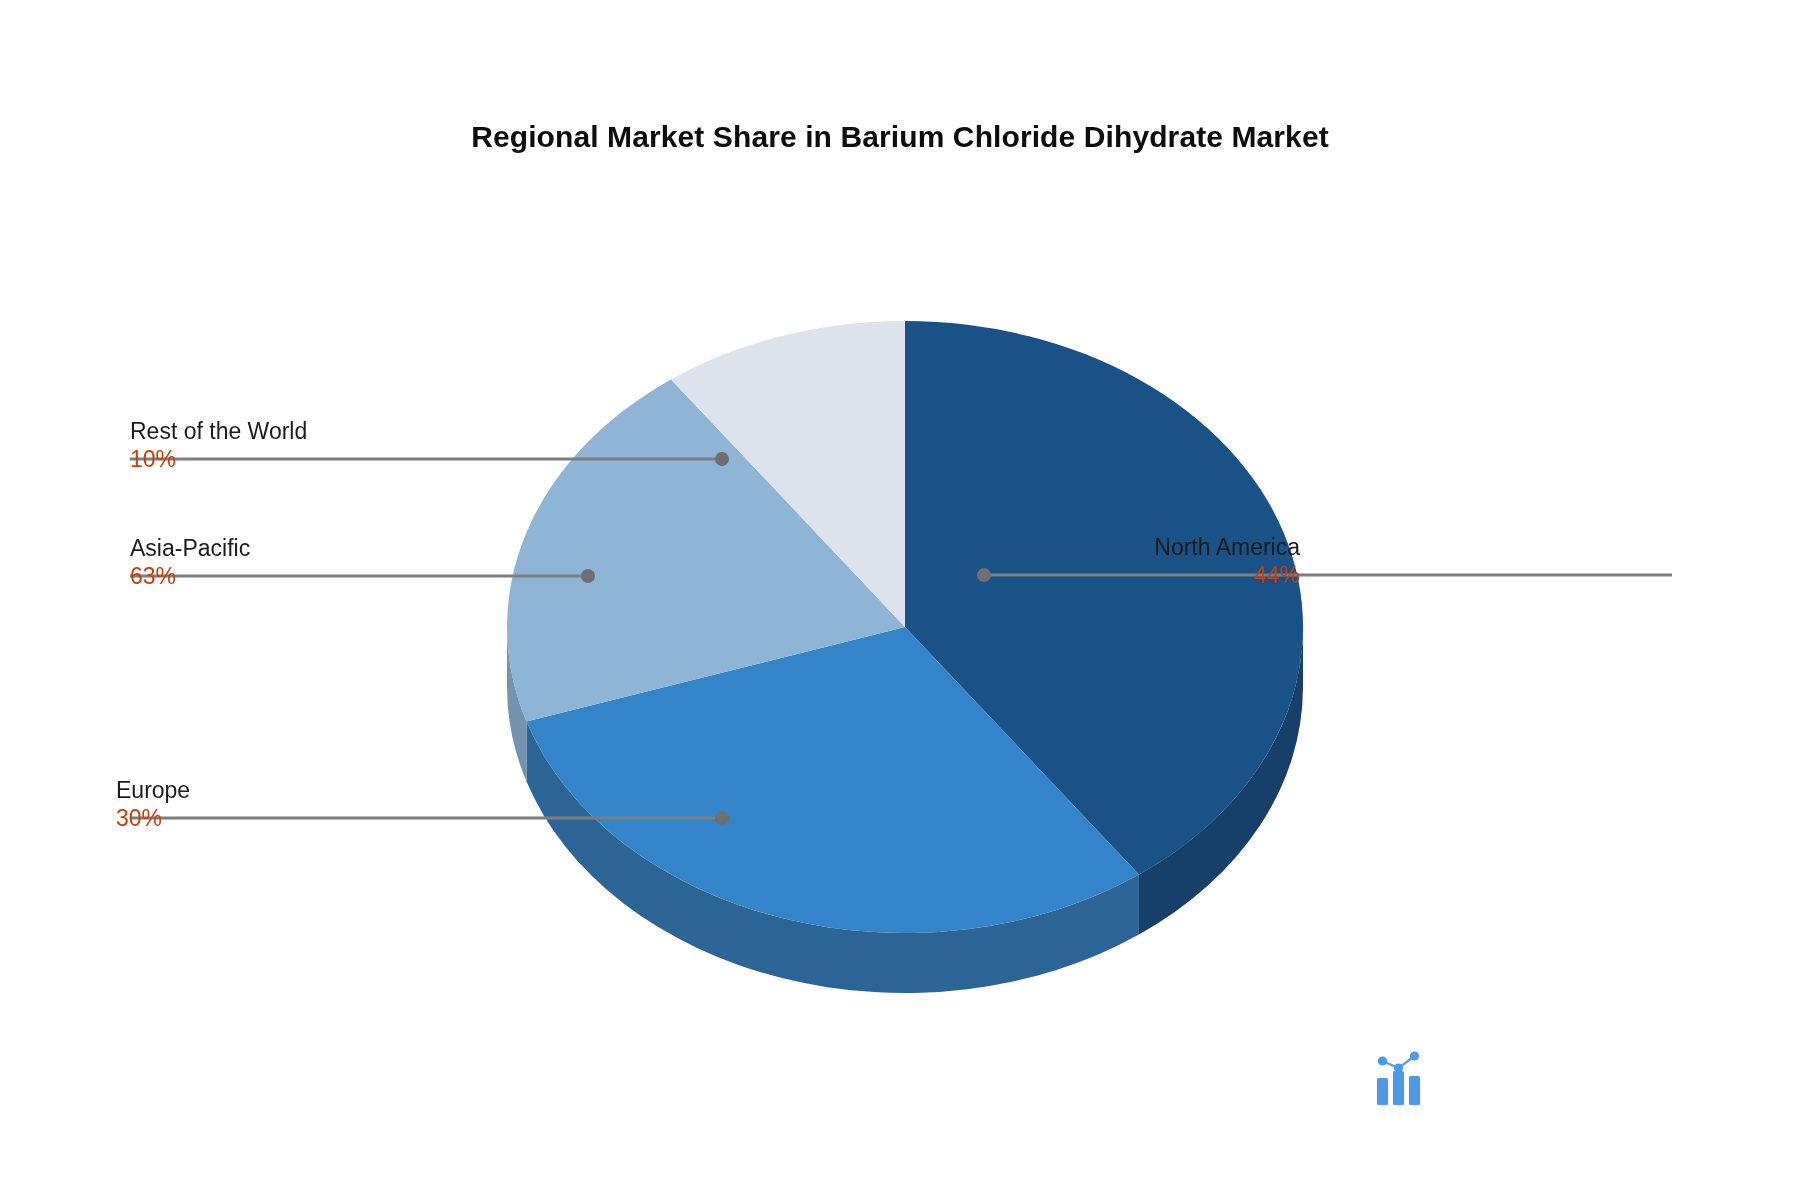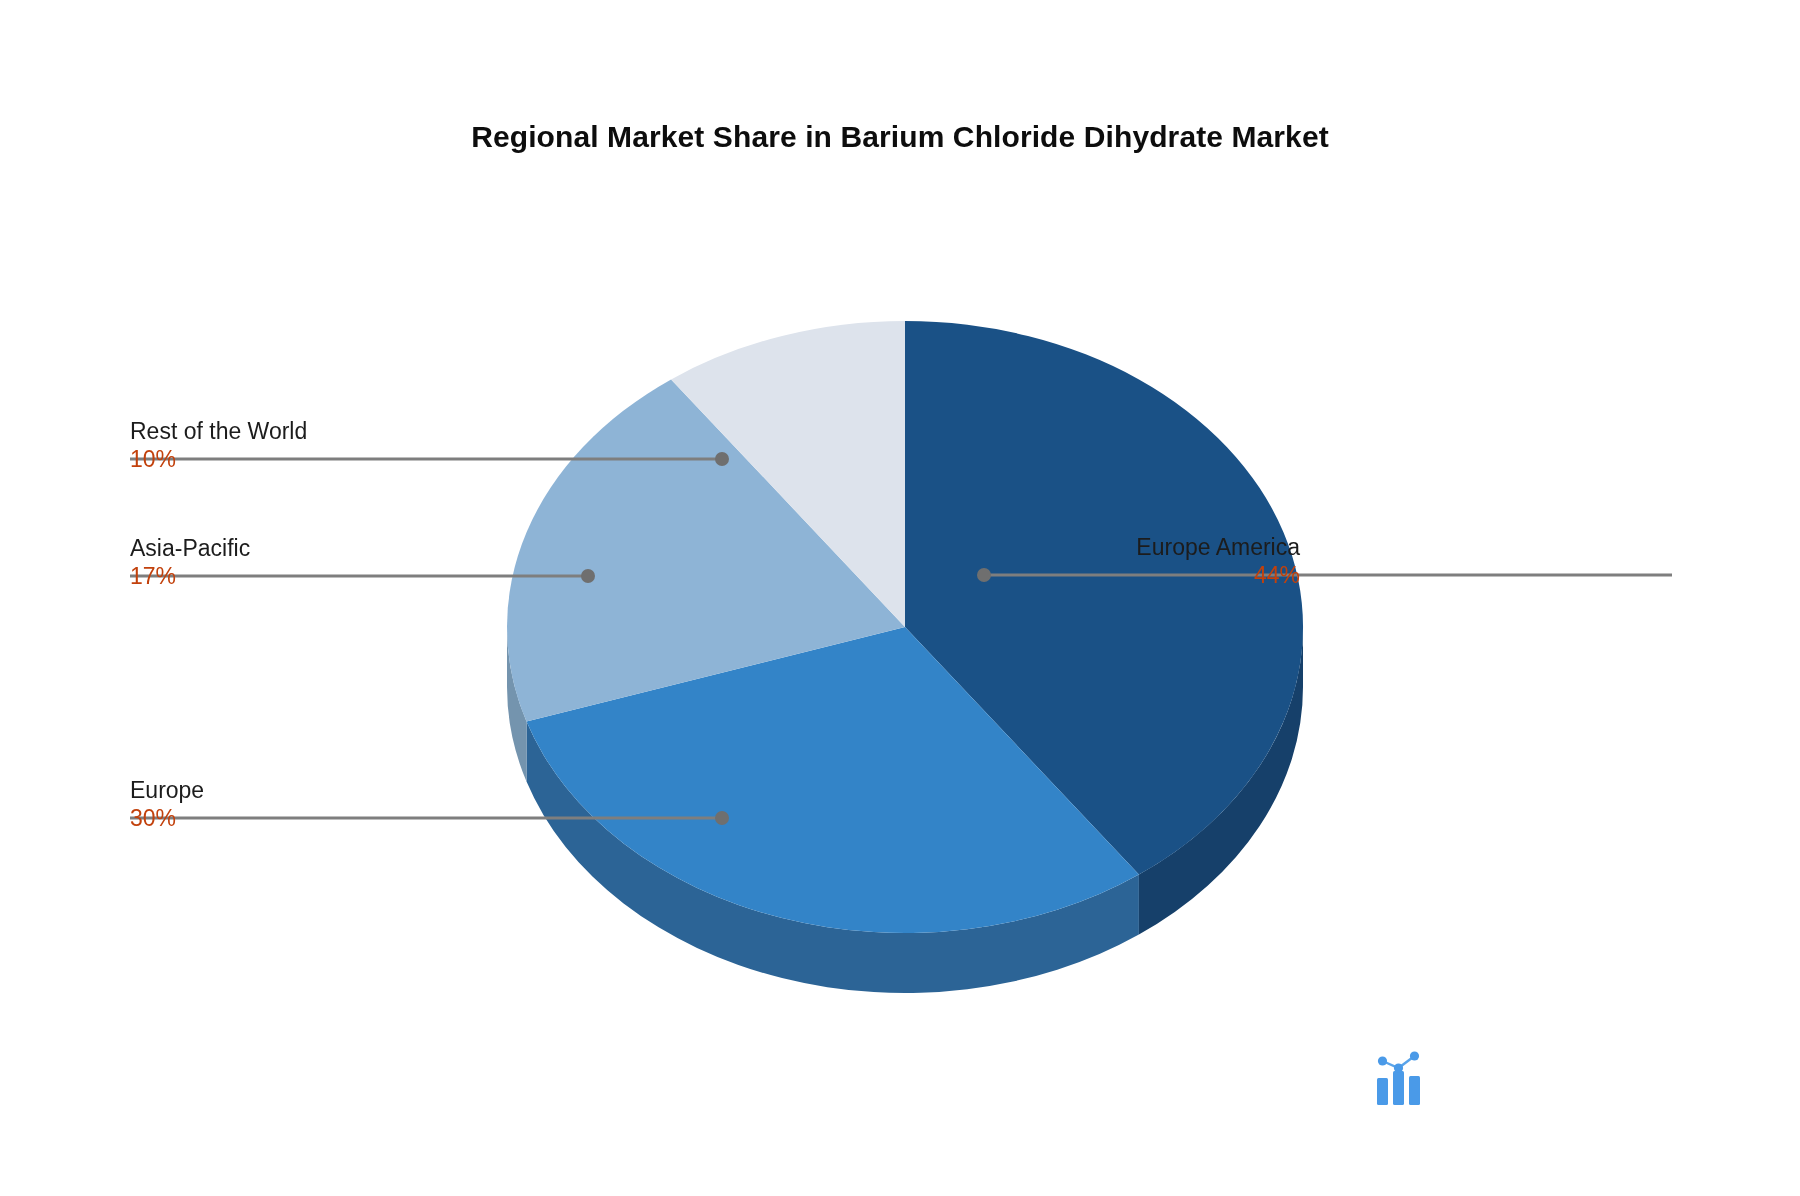--- a/index.html
+++ b/index.html
@@ -149,30 +149,30 @@
     </g>
   </svg>
 
   <div class="callout left" style="left:130px; top:417px;">
     <div class="cat">Rest of the World</div>
     <div class="val">10%</div>
   </div>
 
   <div class="callout left" style="left:130px; top:534px;">
     <div class="cat">Asia-Pacific</div>
-    <div class="val">17%</div>
+    <div class="val">63%</div>
   </div>
 
-  <div class="callout left" style="left:130px; top:776px;">
+  <div class="callout left" style="left:116px; top:776px;">
     <div class="cat">Europe</div>
     <div class="val">30%</div>
   </div>
 
   <div class="callout right" style="right:128px; top:533px;">
-    <div class="cat">Europe America</div>
+    <div class="cat">North America</div>
     <div class="val">44%</div>
   </div>
 
   <div id="logo">
     <svg class="mark" viewBox="0 0 60 54">
 
       <rect x="3" y="27" width="11" height="27" rx="1.5" fill="#4a9ae8"></rect>
       <rect x="19" y="20" width="11" height="34" rx="1.5" fill="#4a9ae8"></rect>
       <rect x="35" y="25" width="11" height="29" rx="1.5" fill="#4a9ae8"></rect>
 

